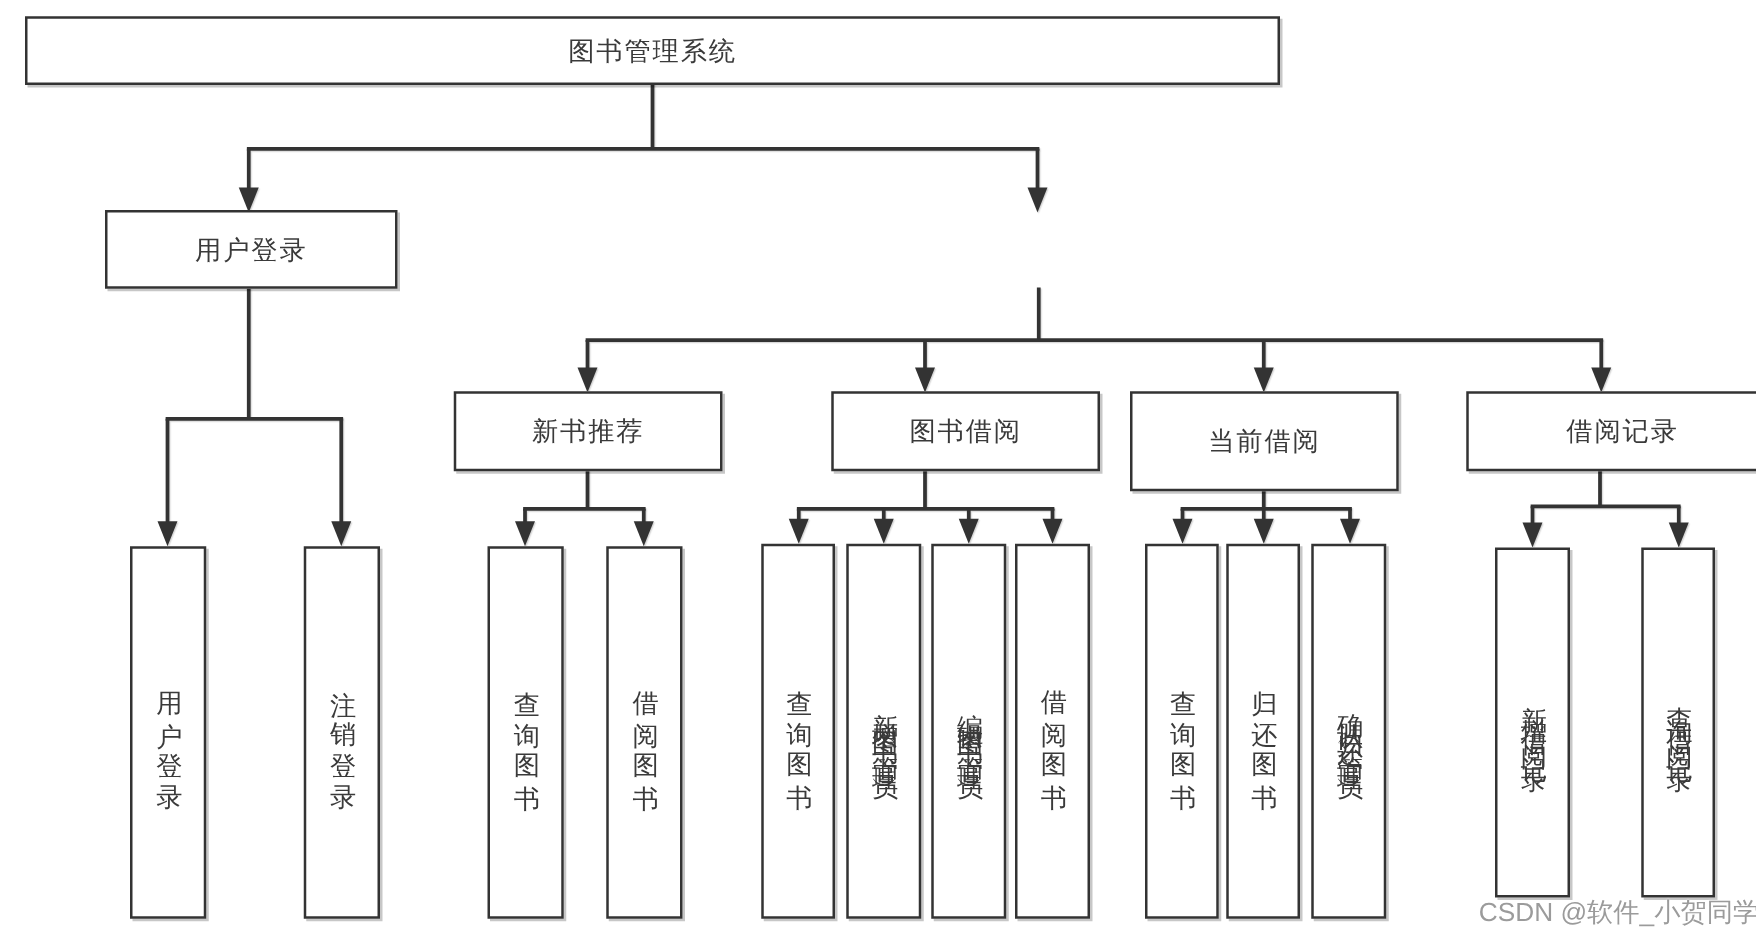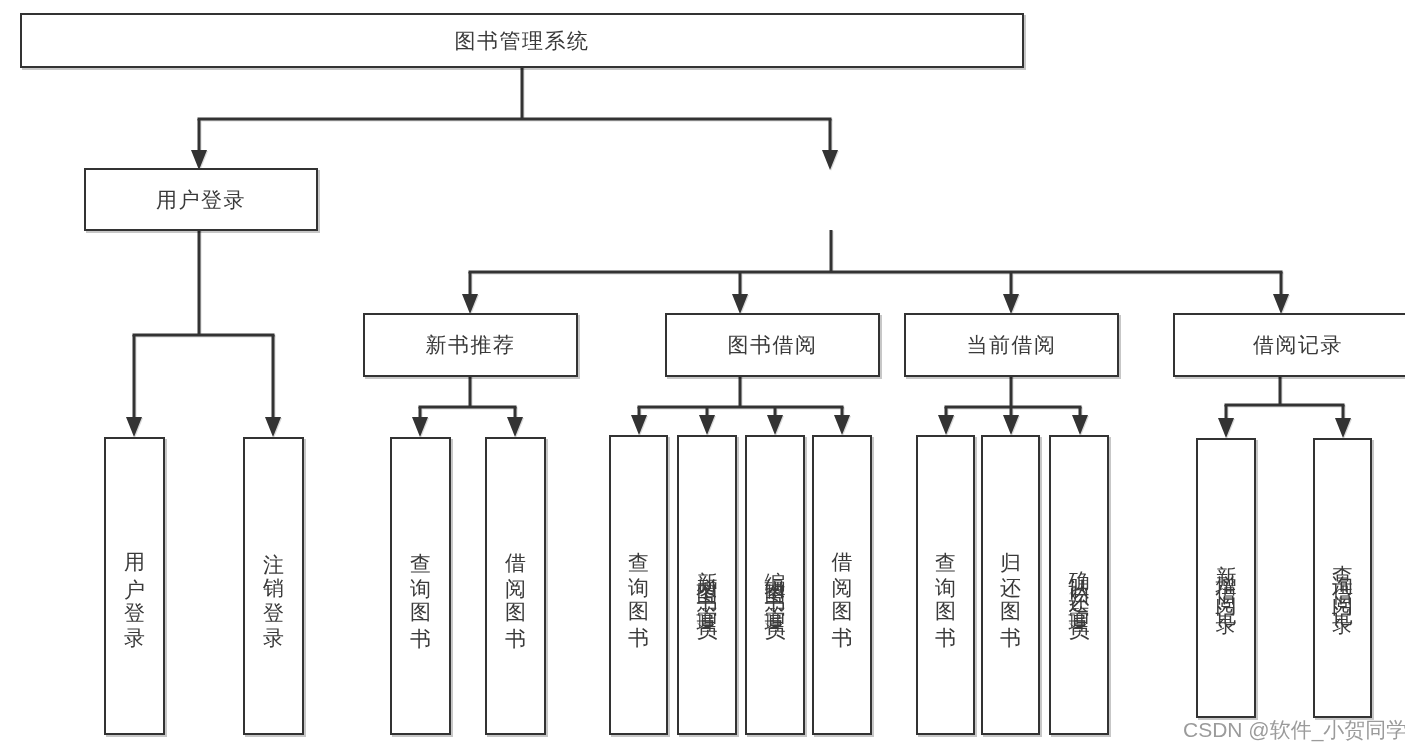--- a/index.html
+++ b/index.html
@@ -117,21 +117,21 @@
   <div class="box" style="left:84px;top:168px;width:234px;height:63px;">
     <span class="hlabel">用户登录</span>
   </div>
 
   <div class="box" style="left:363px;top:313px;width:215px;height:64px;">
     <span class="hlabel">新书推荐</span>
   </div>
   <div class="box" style="left:633px;top:313px;width:215px;height:64px;margin-left:32px;">
     <span class="hlabel">图书借阅</span>
   </div>
-  <div class="box" style="left:904px;top:313px;width:215px;height:64px;">
+  <div class="box" style="left:904px;top:313px;width:215px;height:80px;">
     <span class="hlabel">当前借阅</span>
   </div>
   <div class="box" style="left:1173px;top:313px;width:250px;height:64px;">
     <span class="hlabel">借阅记录</span>
   </div>
 
   <div class="box" style="left:104px;top:437px;width:61px;height:298px;">
     <span class="vlabel v-short">用户登录</span>
   </div>
   <div class="box" style="left:243px;top:437px;width:61px;height:298px;">

